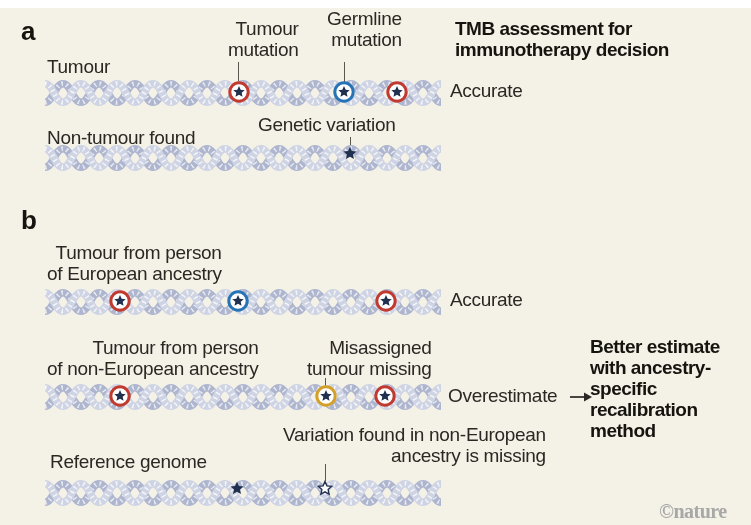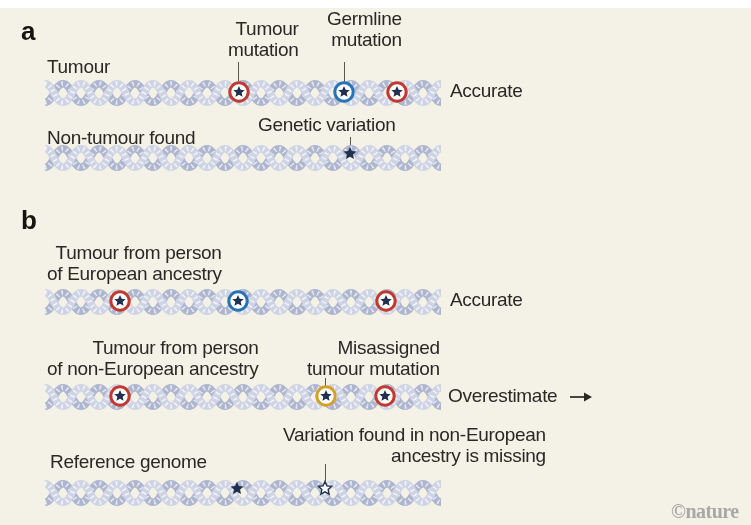--- a/index.html
+++ b/index.html
@@ -8,33 +8,35 @@
   .top-strip{position:absolute;left:0;top:0;width:751px;height:8px;background:#ffffff;}
   .label{position:absolute;font-size:19px;line-height:21px;letter-spacing:-0.3px;
          white-space:pre-line;color:#2b2824;text-align:right;}
   .heading{position:absolute;font-size:19px;line-height:21px;font-weight:700;
            letter-spacing:-0.5px;white-space:pre-line;color:#16140f;}
   .panel-letter{position:absolute;font-size:26px;font-weight:800;color:#16140f;line-height:26px;}
   .leader{position:absolute;width:1px;background:#5b5750;}
   .helix{position:absolute;width:398px;height:30px;}
   .arrow{position:absolute;}
   .watermark{position:absolute;font-family:"Liberation Serif",serif;font-size:20px;
-             font-weight:600;color:#a8a8a6;letter-spacing:-0.5px;margin-left:12px;}
+             font-weight:600;color:#a8a8a6;letter-spacing:-0.5px;}
 </style>
 </head>
 <body>
 
 <div class="fig">
   <div class="top-strip"></div>
 
   <div class="panel-letter" style="left:21px;top:18px">a</div>
   <div class="label" style="left:228px;top:18px">Tumour
 mutation</div>
   <div class="label" style="left:327px;top:8px">Germline
 mutation</div>
+  <div class="heading" style="left:455px;top:18px;width:250px">TMB assessment for
+immunotherapy decision</div>
 
   <div class="label" style="left:47px;top:56px">Tumour</div>
   <div class="leader" style="left:237.5px;top:62px;height:20px"></div>
   <div class="leader" style="left:343.5px;top:62px;height:20px"></div>
   <div class="helix" style="left:45px;top:79px"><svg width="398" height="30" viewBox="0 0 398 30" style="overflow:visible">
         <path d="M0,23.3 C8.2,23.3 9.8,4.699999999999999 18,4.699999999999999 C26.2,4.699999999999999 27.8,23.3 36,23.3 C44.2,23.3 45.8,4.699999999999999 54,4.699999999999999 C62.2,4.699999999999999 63.8,23.3 72,23.3 C80.2,23.3 81.8,4.699999999999999 90,4.699999999999999 C98.2,4.699999999999999 99.8,23.3 108,23.3 C116.2,23.3 117.8,4.699999999999999 126,4.699999999999999 C134.2,4.699999999999999 135.8,23.3 144,23.3 C152.2,23.3 153.8,4.699999999999999 162,4.699999999999999 C170.2,4.699999999999999 171.8,23.3 180,23.3 C188.2,23.3 189.8,4.699999999999999 198,4.699999999999999 C206.2,4.699999999999999 207.8,23.3 216,23.3 C224.2,23.3 225.8,4.699999999999999 234,4.699999999999999 C242.2,4.699999999999999 243.8,23.3 252,23.3 C260.2,23.3 261.8,4.699999999999999 270,4.699999999999999 C278.2,4.699999999999999 279.8,23.3 288,23.3 C296.2,23.3 297.8,4.699999999999999 306,4.699999999999999 C314.2,4.699999999999999 315.8,23.3 324,23.3 C332.2,23.3 333.8,4.699999999999999 342,4.699999999999999 C350.2,4.699999999999999 351.8,23.3 360,23.3 C368.2,23.3 369.8,4.699999999999999 378,4.699999999999999 C386.2,4.699999999999999 387.8,23.3 396,23.3" fill="none" stroke="#aeb6cf" stroke-width="7.6"></path>
         <path d="M0,23.3 C8.2,23.3 9.8,4.699999999999999 18,4.699999999999999 C26.2,4.699999999999999 27.8,23.3 36,23.3 C44.2,23.3 45.8,4.699999999999999 54,4.699999999999999 C62.2,4.699999999999999 63.8,23.3 72,23.3 C80.2,23.3 81.8,4.699999999999999 90,4.699999999999999 C98.2,4.699999999999999 99.8,23.3 108,23.3 C116.2,23.3 117.8,4.699999999999999 126,4.699999999999999 C134.2,4.699999999999999 135.8,23.3 144,23.3 C152.2,23.3 153.8,4.699999999999999 162,4.699999999999999 C170.2,4.699999999999999 171.8,23.3 180,23.3 C188.2,23.3 189.8,4.699999999999999 198,4.699999999999999 C206.2,4.699999999999999 207.8,23.3 216,23.3 C224.2,23.3 225.8,4.699999999999999 234,4.699999999999999 C242.2,4.699999999999999 243.8,23.3 252,23.3 C260.2,23.3 261.8,4.699999999999999 270,4.699999999999999 C278.2,4.699999999999999 279.8,23.3 288,23.3 C296.2,23.3 297.8,4.699999999999999 306,4.699999999999999 C314.2,4.699999999999999 315.8,23.3 324,23.3 C332.2,23.3 333.8,4.699999999999999 342,4.699999999999999 C350.2,4.699999999999999 351.8,23.3 360,23.3 C368.2,23.3 369.8,4.699999999999999 378,4.699999999999999 C386.2,4.699999999999999 387.8,23.3 396,23.3" fill="none" stroke="#ffffff" stroke-width="4.8" stroke-dasharray="1.5 3.6" opacity="0.7"></path>
         <path d="M0,4.699999999999999 C8.2,4.699999999999999 9.8,23.3 18,23.3 C26.2,23.3 27.8,4.699999999999999 36,4.699999999999999 C44.2,4.699999999999999 45.8,23.3 54,23.3 C62.2,23.3 63.8,4.699999999999999 72,4.699999999999999 C80.2,4.699999999999999 81.8,23.3 90,23.3 C98.2,23.3 99.8,4.699999999999999 108,4.699999999999999 C116.2,4.699999999999999 117.8,23.3 126,23.3 C134.2,23.3 135.8,4.699999999999999 144,4.699999999999999 C152.2,4.699999999999999 153.8,23.3 162,23.3 C170.2,23.3 171.8,4.699999999999999 180,4.699999999999999 C188.2,4.699999999999999 189.8,23.3 198,23.3 C206.2,23.3 207.8,4.699999999999999 216,4.699999999999999 C224.2,4.699999999999999 225.8,23.3 234,23.3 C242.2,23.3 243.8,4.699999999999999 252,4.699999999999999 C260.2,4.699999999999999 261.8,23.3 270,23.3 C278.2,23.3 279.8,4.699999999999999 288,4.699999999999999 C296.2,4.699999999999999 297.8,23.3 306,23.3 C314.2,23.3 315.8,4.699999999999999 324,4.699999999999999 C332.2,4.699999999999999 333.8,23.3 342,23.3 C350.2,23.3 351.8,4.699999999999999 360,4.699999999999999 C368.2,4.699999999999999 369.8,23.3 378,23.3 C386.2,23.3 387.8,4.699999999999999 396,4.699999999999999" fill="none" stroke="#cfd4e4" stroke-width="7.6"></path>
         <path d="M0,4.699999999999999 C8.2,4.699999999999999 9.8,23.3 18,23.3 C26.2,23.3 27.8,4.699999999999999 36,4.699999999999999 C44.2,4.699999999999999 45.8,23.3 54,23.3 C62.2,23.3 63.8,4.699999999999999 72,4.699999999999999 C80.2,4.699999999999999 81.8,23.3 90,23.3 C98.2,23.3 99.8,4.699999999999999 108,4.699999999999999 C116.2,4.699999999999999 117.8,23.3 126,23.3 C134.2,23.3 135.8,4.699999999999999 144,4.699999999999999 C152.2,4.699999999999999 153.8,23.3 162,23.3 C170.2,23.3 171.8,4.699999999999999 180,4.699999999999999 C188.2,4.699999999999999 189.8,23.3 198,23.3 C206.2,23.3 207.8,4.699999999999999 216,4.699999999999999 C224.2,4.699999999999999 225.8,23.3 234,23.3 C242.2,23.3 243.8,4.699999999999999 252,4.699999999999999 C260.2,4.699999999999999 261.8,23.3 270,23.3 C278.2,23.3 279.8,4.699999999999999 288,4.699999999999999 C296.2,4.699999999999999 297.8,23.3 306,23.3 C314.2,23.3 315.8,4.699999999999999 324,4.699999999999999 C332.2,4.699999999999999 333.8,23.3 342,23.3 C350.2,23.3 351.8,4.699999999999999 360,4.699999999999999 C368.2,4.699999999999999 369.8,23.3 378,23.3 C386.2,23.3 387.8,4.699999999999999 396,4.699999999999999" fill="none" stroke="#ffffff" stroke-width="4.8" stroke-dasharray="1.5 3.6" opacity="0.75"></path>
         <circle cx="194" cy="13" r="9.2" fill="#ffffff" stroke="#c03a30" stroke-width="3"></circle>
@@ -71,39 +73,44 @@
         <circle cx="193" cy="13" r="9.2" fill="#ffffff" stroke="#2673b6" stroke-width="3"></circle>
         <path d="M193.00,7.00L194.66,10.72L198.71,11.15L195.68,13.87L196.53,17.85L193.00,15.82L189.47,17.85L190.32,13.87L187.29,11.15L191.34,10.72Z" fill="#20304f"></path>
         <circle cx="341" cy="13" r="9.2" fill="#ffffff" stroke="#c03a30" stroke-width="3"></circle>
         <path d="M341.00,7.00L342.66,10.72L346.71,11.15L343.68,13.87L344.53,17.85L341.00,15.82L337.47,17.85L338.32,13.87L335.29,11.15L339.34,10.72Z" fill="#20304f"></path>
       </svg></div>
   <div class="label" style="left:450px;top:289px">Accurate</div>
 
   <div class="label" style="left:47px;top:337px">Tumour from person
 of non-European ancestry</div>
   <div class="label" style="left:307px;top:337px">Misassigned
-tumour mutation</div>
+tumour missing</div>
   <div class="leader" style="left:324.5px;top:378px;height:9px"></div>
   <div class="helix" style="left:45px;top:383px"><svg width="398" height="30" viewBox="0 0 398 30" style="overflow:visible">
         <path d="M0,23.3 C8.2,23.3 9.8,4.699999999999999 18,4.699999999999999 C26.2,4.699999999999999 27.8,23.3 36,23.3 C44.2,23.3 45.8,4.699999999999999 54,4.699999999999999 C62.2,4.699999999999999 63.8,23.3 72,23.3 C80.2,23.3 81.8,4.699999999999999 90,4.699999999999999 C98.2,4.699999999999999 99.8,23.3 108,23.3 C116.2,23.3 117.8,4.699999999999999 126,4.699999999999999 C134.2,4.699999999999999 135.8,23.3 144,23.3 C152.2,23.3 153.8,4.699999999999999 162,4.699999999999999 C170.2,4.699999999999999 171.8,23.3 180,23.3 C188.2,23.3 189.8,4.699999999999999 198,4.699999999999999 C206.2,4.699999999999999 207.8,23.3 216,23.3 C224.2,23.3 225.8,4.699999999999999 234,4.699999999999999 C242.2,4.699999999999999 243.8,23.3 252,23.3 C260.2,23.3 261.8,4.699999999999999 270,4.699999999999999 C278.2,4.699999999999999 279.8,23.3 288,23.3 C296.2,23.3 297.8,4.699999999999999 306,4.699999999999999 C314.2,4.699999999999999 315.8,23.3 324,23.3 C332.2,23.3 333.8,4.699999999999999 342,4.699999999999999 C350.2,4.699999999999999 351.8,23.3 360,23.3 C368.2,23.3 369.8,4.699999999999999 378,4.699999999999999 C386.2,4.699999999999999 387.8,23.3 396,23.3" fill="none" stroke="#aeb6cf" stroke-width="7.6"></path>
         <path d="M0,23.3 C8.2,23.3 9.8,4.699999999999999 18,4.699999999999999 C26.2,4.699999999999999 27.8,23.3 36,23.3 C44.2,23.3 45.8,4.699999999999999 54,4.699999999999999 C62.2,4.699999999999999 63.8,23.3 72,23.3 C80.2,23.3 81.8,4.699999999999999 90,4.699999999999999 C98.2,4.699999999999999 99.8,23.3 108,23.3 C116.2,23.3 117.8,4.699999999999999 126,4.699999999999999 C134.2,4.699999999999999 135.8,23.3 144,23.3 C152.2,23.3 153.8,4.699999999999999 162,4.699999999999999 C170.2,4.699999999999999 171.8,23.3 180,23.3 C188.2,23.3 189.8,4.699999999999999 198,4.699999999999999 C206.2,4.699999999999999 207.8,23.3 216,23.3 C224.2,23.3 225.8,4.699999999999999 234,4.699999999999999 C242.2,4.699999999999999 243.8,23.3 252,23.3 C260.2,23.3 261.8,4.699999999999999 270,4.699999999999999 C278.2,4.699999999999999 279.8,23.3 288,23.3 C296.2,23.3 297.8,4.699999999999999 306,4.699999999999999 C314.2,4.699999999999999 315.8,23.3 324,23.3 C332.2,23.3 333.8,4.699999999999999 342,4.699999999999999 C350.2,4.699999999999999 351.8,23.3 360,23.3 C368.2,23.3 369.8,4.699999999999999 378,4.699999999999999 C386.2,4.699999999999999 387.8,23.3 396,23.3" fill="none" stroke="#ffffff" stroke-width="4.8" stroke-dasharray="1.5 3.6" opacity="0.7"></path>
         <path d="M0,4.699999999999999 C8.2,4.699999999999999 9.8,23.3 18,23.3 C26.2,23.3 27.8,4.699999999999999 36,4.699999999999999 C44.2,4.699999999999999 45.8,23.3 54,23.3 C62.2,23.3 63.8,4.699999999999999 72,4.699999999999999 C80.2,4.699999999999999 81.8,23.3 90,23.3 C98.2,23.3 99.8,4.699999999999999 108,4.699999999999999 C116.2,4.699999999999999 117.8,23.3 126,23.3 C134.2,23.3 135.8,4.699999999999999 144,4.699999999999999 C152.2,4.699999999999999 153.8,23.3 162,23.3 C170.2,23.3 171.8,4.699999999999999 180,4.699999999999999 C188.2,4.699999999999999 189.8,23.3 198,23.3 C206.2,23.3 207.8,4.699999999999999 216,4.699999999999999 C224.2,4.699999999999999 225.8,23.3 234,23.3 C242.2,23.3 243.8,4.699999999999999 252,4.699999999999999 C260.2,4.699999999999999 261.8,23.3 270,23.3 C278.2,23.3 279.8,4.699999999999999 288,4.699999999999999 C296.2,4.699999999999999 297.8,23.3 306,23.3 C314.2,23.3 315.8,4.699999999999999 324,4.699999999999999 C332.2,4.699999999999999 333.8,23.3 342,23.3 C350.2,23.3 351.8,4.699999999999999 360,4.699999999999999 C368.2,4.699999999999999 369.8,23.3 378,23.3 C386.2,23.3 387.8,4.699999999999999 396,4.699999999999999" fill="none" stroke="#cfd4e4" stroke-width="7.6"></path>
         <path d="M0,4.699999999999999 C8.2,4.699999999999999 9.8,23.3 18,23.3 C26.2,23.3 27.8,4.699999999999999 36,4.699999999999999 C44.2,4.699999999999999 45.8,23.3 54,23.3 C62.2,23.3 63.8,4.699999999999999 72,4.699999999999999 C80.2,4.699999999999999 81.8,23.3 90,23.3 C98.2,23.3 99.8,4.699999999999999 108,4.699999999999999 C116.2,4.699999999999999 117.8,23.3 126,23.3 C134.2,23.3 135.8,4.699999999999999 144,4.699999999999999 C152.2,4.699999999999999 153.8,23.3 162,23.3 C170.2,23.3 171.8,4.699999999999999 180,4.699999999999999 C188.2,4.699999999999999 189.8,23.3 198,23.3 C206.2,23.3 207.8,4.699999999999999 216,4.699999999999999 C224.2,4.699999999999999 225.8,23.3 234,23.3 C242.2,23.3 243.8,4.699999999999999 252,4.699999999999999 C260.2,4.699999999999999 261.8,23.3 270,23.3 C278.2,23.3 279.8,4.699999999999999 288,4.699999999999999 C296.2,4.699999999999999 297.8,23.3 306,23.3 C314.2,23.3 315.8,4.699999999999999 324,4.699999999999999 C332.2,4.699999999999999 333.8,23.3 342,23.3 C350.2,23.3 351.8,4.699999999999999 360,4.699999999999999 C368.2,4.699999999999999 369.8,23.3 378,23.3 C386.2,23.3 387.8,4.699999999999999 396,4.699999999999999" fill="none" stroke="#ffffff" stroke-width="4.8" stroke-dasharray="1.5 3.6" opacity="0.75"></path>
         <circle cx="75" cy="13" r="9.2" fill="#ffffff" stroke="#c03a30" stroke-width="3"></circle>
         <path d="M75.00,7.00L76.66,10.72L80.71,11.15L77.68,13.87L78.53,17.85L75.00,15.82L71.47,17.85L72.32,13.87L69.29,11.15L73.34,10.72Z" fill="#20304f"></path>
         <circle cx="281" cy="13" r="9.2" fill="#ffffff" stroke="#d3a02a" stroke-width="3"></circle>
         <path d="M281.00,7.00L282.66,10.72L286.71,11.15L283.68,13.87L284.53,17.85L281.00,15.82L277.47,17.85L278.32,13.87L275.29,11.15L279.34,10.72Z" fill="#20304f"></path>
         <circle cx="340" cy="13" r="9.2" fill="#ffffff" stroke="#c03a30" stroke-width="3"></circle>
         <path d="M340.00,7.00L341.66,10.72L345.71,11.15L342.68,13.87L343.53,17.85L340.00,15.82L336.47,17.85L337.32,13.87L334.29,11.15L338.34,10.72Z" fill="#20304f"></path>
       </svg></div>
   <div class="label" style="left:448px;top:385px">Overestimate</div>
   <svg class="arrow" style="left:570px;top:390px" width="24" height="14">
     <path d="M0,7 H15" stroke="#2a2824" stroke-width="1.7" fill="none"></path>
     <path d="M14,2.5 L22,7 L14,11.5 Z" fill="#2a2824"></path>
   </svg>
+  <div class="heading" style="left:590px;top:336px;width:158px">Better estimate
+with ancestry-
+specific
+recalibration
+method</div>
 
   <div class="label" style="left:283px;top:424px">Variation found in non-European
 ancestry is missing</div>
   <div class="label" style="left:50px;top:451px">Reference genome</div>
   <div class="leader" style="left:324.5px;top:464px;height:17px"></div>
   <div class="helix" style="left:45px;top:479px"><svg width="398" height="30" viewBox="0 0 398 30" style="overflow:visible">
         <path d="M0,23.3 C8.2,23.3 9.8,4.699999999999999 18,4.699999999999999 C26.2,4.699999999999999 27.8,23.3 36,23.3 C44.2,23.3 45.8,4.699999999999999 54,4.699999999999999 C62.2,4.699999999999999 63.8,23.3 72,23.3 C80.2,23.3 81.8,4.699999999999999 90,4.699999999999999 C98.2,4.699999999999999 99.8,23.3 108,23.3 C116.2,23.3 117.8,4.699999999999999 126,4.699999999999999 C134.2,4.699999999999999 135.8,23.3 144,23.3 C152.2,23.3 153.8,4.699999999999999 162,4.699999999999999 C170.2,4.699999999999999 171.8,23.3 180,23.3 C188.2,23.3 189.8,4.699999999999999 198,4.699999999999999 C206.2,4.699999999999999 207.8,23.3 216,23.3 C224.2,23.3 225.8,4.699999999999999 234,4.699999999999999 C242.2,4.699999999999999 243.8,23.3 252,23.3 C260.2,23.3 261.8,4.699999999999999 270,4.699999999999999 C278.2,4.699999999999999 279.8,23.3 288,23.3 C296.2,23.3 297.8,4.699999999999999 306,4.699999999999999 C314.2,4.699999999999999 315.8,23.3 324,23.3 C332.2,23.3 333.8,4.699999999999999 342,4.699999999999999 C350.2,4.699999999999999 351.8,23.3 360,23.3 C368.2,23.3 369.8,4.699999999999999 378,4.699999999999999 C386.2,4.699999999999999 387.8,23.3 396,23.3" fill="none" stroke="#aeb6cf" stroke-width="7.6"></path>
         <path d="M0,23.3 C8.2,23.3 9.8,4.699999999999999 18,4.699999999999999 C26.2,4.699999999999999 27.8,23.3 36,23.3 C44.2,23.3 45.8,4.699999999999999 54,4.699999999999999 C62.2,4.699999999999999 63.8,23.3 72,23.3 C80.2,23.3 81.8,4.699999999999999 90,4.699999999999999 C98.2,4.699999999999999 99.8,23.3 108,23.3 C116.2,23.3 117.8,4.699999999999999 126,4.699999999999999 C134.2,4.699999999999999 135.8,23.3 144,23.3 C152.2,23.3 153.8,4.699999999999999 162,4.699999999999999 C170.2,4.699999999999999 171.8,23.3 180,23.3 C188.2,23.3 189.8,4.699999999999999 198,4.699999999999999 C206.2,4.699999999999999 207.8,23.3 216,23.3 C224.2,23.3 225.8,4.699999999999999 234,4.699999999999999 C242.2,4.699999999999999 243.8,23.3 252,23.3 C260.2,23.3 261.8,4.699999999999999 270,4.699999999999999 C278.2,4.699999999999999 279.8,23.3 288,23.3 C296.2,23.3 297.8,4.699999999999999 306,4.699999999999999 C314.2,4.699999999999999 315.8,23.3 324,23.3 C332.2,23.3 333.8,4.699999999999999 342,4.699999999999999 C350.2,4.699999999999999 351.8,23.3 360,23.3 C368.2,23.3 369.8,4.699999999999999 378,4.699999999999999 C386.2,4.699999999999999 387.8,23.3 396,23.3" fill="none" stroke="#ffffff" stroke-width="4.8" stroke-dasharray="1.5 3.6" opacity="0.7"></path>
         <path d="M0,4.699999999999999 C8.2,4.699999999999999 9.8,23.3 18,23.3 C26.2,23.3 27.8,4.699999999999999 36,4.699999999999999 C44.2,4.699999999999999 45.8,23.3 54,23.3 C62.2,23.3 63.8,4.699999999999999 72,4.699999999999999 C80.2,4.699999999999999 81.8,23.3 90,23.3 C98.2,23.3 99.8,4.699999999999999 108,4.699999999999999 C116.2,4.699999999999999 117.8,23.3 126,23.3 C134.2,23.3 135.8,4.699999999999999 144,4.699999999999999 C152.2,4.699999999999999 153.8,23.3 162,23.3 C170.2,23.3 171.8,4.699999999999999 180,4.699999999999999 C188.2,4.699999999999999 189.8,23.3 198,23.3 C206.2,23.3 207.8,4.699999999999999 216,4.699999999999999 C224.2,4.699999999999999 225.8,23.3 234,23.3 C242.2,23.3 243.8,4.699999999999999 252,4.699999999999999 C260.2,4.699999999999999 261.8,23.3 270,23.3 C278.2,23.3 279.8,4.699999999999999 288,4.699999999999999 C296.2,4.699999999999999 297.8,23.3 306,23.3 C314.2,23.3 315.8,4.699999999999999 324,4.699999999999999 C332.2,4.699999999999999 333.8,23.3 342,23.3 C350.2,23.3 351.8,4.699999999999999 360,4.699999999999999 C368.2,4.699999999999999 369.8,23.3 378,23.3 C386.2,23.3 387.8,4.699999999999999 396,4.699999999999999" fill="none" stroke="#cfd4e4" stroke-width="7.6"></path>
         <path d="M0,4.699999999999999 C8.2,4.699999999999999 9.8,23.3 18,23.3 C26.2,23.3 27.8,4.699999999999999 36,4.699999999999999 C44.2,4.699999999999999 45.8,23.3 54,23.3 C62.2,23.3 63.8,4.699999999999999 72,4.699999999999999 C80.2,4.699999999999999 81.8,23.3 90,23.3 C98.2,23.3 99.8,4.699999999999999 108,4.699999999999999 C116.2,4.699999999999999 117.8,23.3 126,23.3 C134.2,23.3 135.8,4.699999999999999 144,4.699999999999999 C152.2,4.699999999999999 153.8,23.3 162,23.3 C170.2,23.3 171.8,4.699999999999999 180,4.699999999999999 C188.2,4.699999999999999 189.8,23.3 198,23.3 C206.2,23.3 207.8,4.699999999999999 216,4.699999999999999 C224.2,4.699999999999999 225.8,23.3 234,23.3 C242.2,23.3 243.8,4.699999999999999 252,4.699999999999999 C260.2,4.699999999999999 261.8,23.3 270,23.3 C278.2,23.3 279.8,4.699999999999999 288,4.699999999999999 C296.2,4.699999999999999 297.8,23.3 306,23.3 C314.2,23.3 315.8,4.699999999999999 324,4.699999999999999 C332.2,4.699999999999999 333.8,23.3 342,23.3 C350.2,23.3 351.8,4.699999999999999 360,4.699999999999999 C368.2,4.699999999999999 369.8,23.3 378,23.3 C386.2,23.3 387.8,4.699999999999999 396,4.699999999999999" fill="none" stroke="#ffffff" stroke-width="4.8" stroke-dasharray="1.5 3.6" opacity="0.75"></path>

